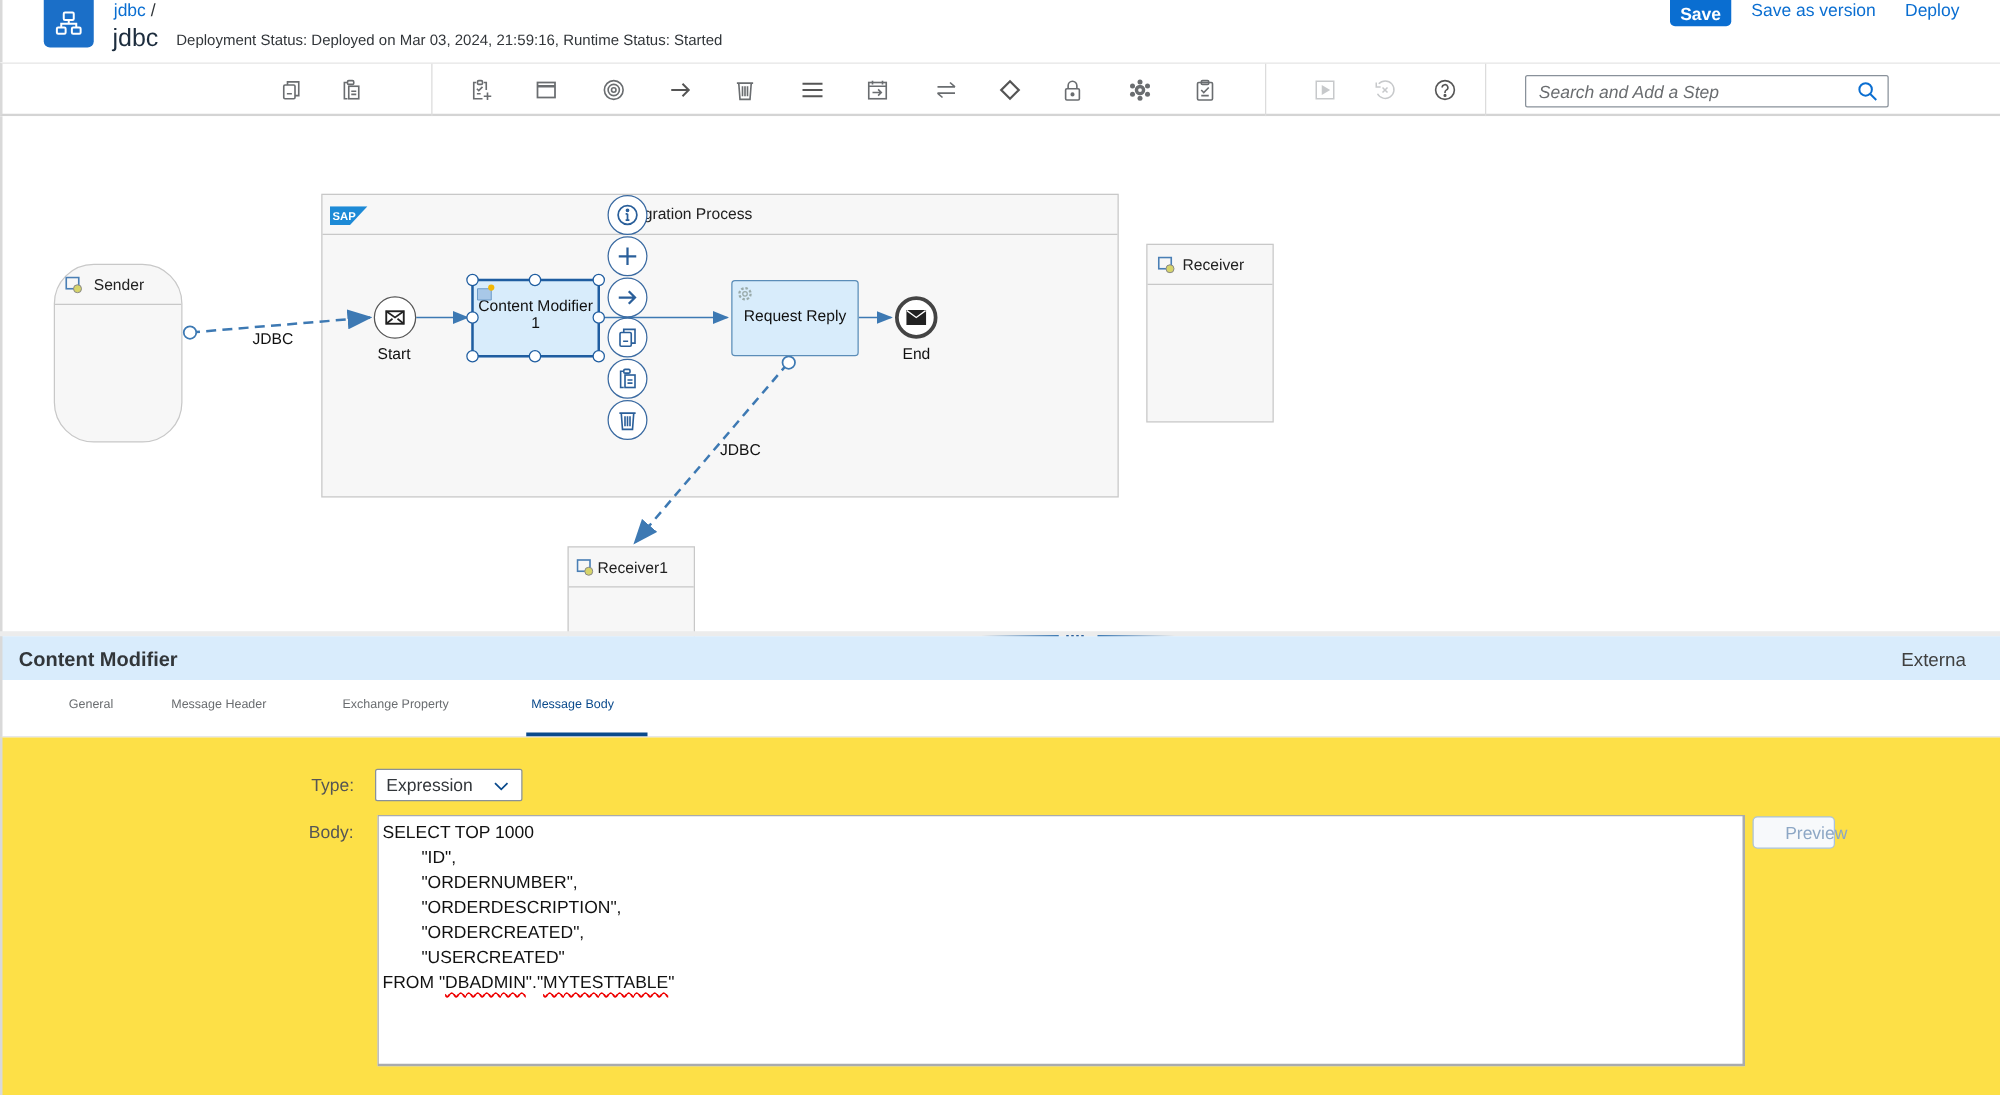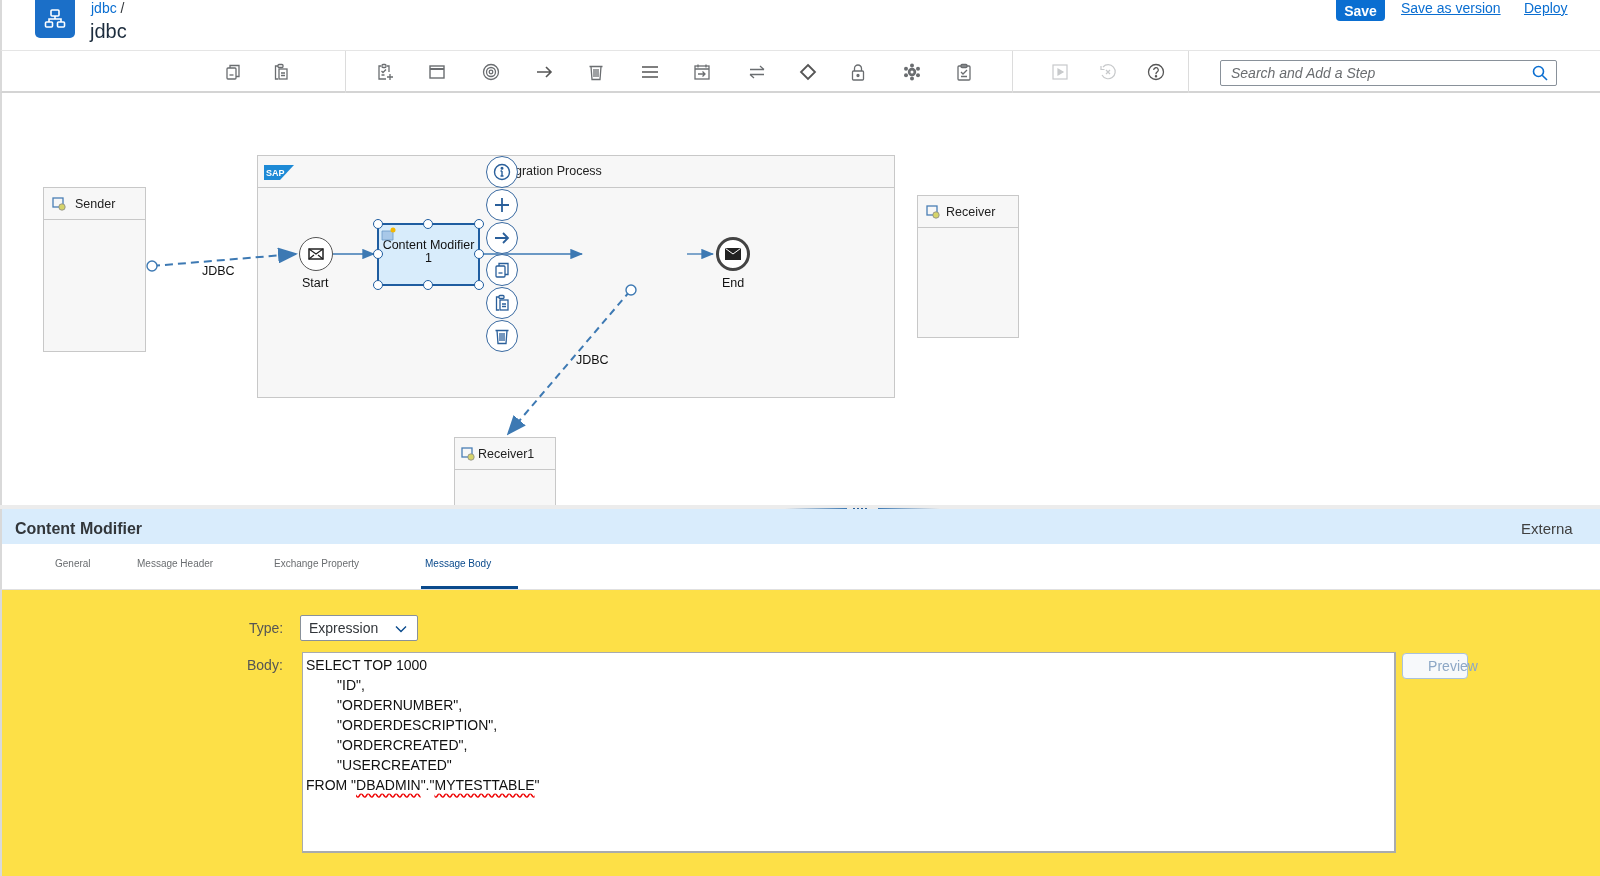--- a/index.html
+++ b/index.html
@@ -7,28 +7,28 @@
   .app { position: relative; width: 1600px; height: 876px; }
 
   
   .header { position: absolute; left: 0; top: 0; width: 1600px; height: 50px; background: #fff; border-left: 2px solid #d9d9d9; }
   .app-icon { position: absolute; left: 33px; top: 0; width: 40px; height: 38px; background: #1b6fc8; border-radius: 0 0 5px 5px; display: flex; align-items: center; justify-content: center; }
   .breadcrumb { position: absolute; left: 89px; top: 0; font-size: 14px; color: #0a6ed1; }
   .breadcrumb .sep { color: #32363a; }
   .title { position: absolute; left: 88px; top: 20px; font-size: 20px; color: #1d2d3e; }
   .deploy-status { position: absolute; left: 139px; top: 25px; font-size: 12px; color: #32363a; }
   .btn-save { position: absolute; left: 1334px; top: 0; width: 49px; height: 21px; background: #0a6ed1; color: #fff; font-weight: bold; font-size: 14px; border-radius: 0 0 4px 4px; display:flex; align-items:center; justify-content:center; }
-  .btn-link { position: absolute; top: 0; font-size: 14px; color: #0a6ed1; line-height: 16px; text-decoration: underline; }
+  .btn-link { position: absolute; top: 0; font-size: 14px; color: #0a6ed1; line-height: 16px; }
 
   
   .toolbar { position: absolute; left: 0; top: 50px; width: 1600px; height: 43px; background: #fff; border-top: 1px solid #e5e5e5; border-bottom: 2px solid #d4d4d4; border-left: 2px solid #d9d9d9; }
   .tb-sep { position: absolute; top: 0; width: 1px; height: 42px; background: #dcdcdc; }
   .tb-icon { position: absolute; top: 11px; width: 20px; height: 20px; display:flex; align-items:center; justify-content:center; }
   .tb-icon svg { width: 18px; height: 18px; }
-  .search { position: absolute; left: 1218px; top: 9px; width: 337px; height: 26px; border: 1px solid #89919a; border-radius: 2px; background: #fff; }
+  .search { position: absolute; left: 1218px; top: 9px; width: 291px; height: 26px; border: 1px solid #89919a; border-radius: 2px; background: #fff; }
   .search input { border: none; outline: none; background: transparent; width: 250px; height: 24px; padding-left: 10px; font-style: italic; font-size: 14px; color: #74777a; font-family: "Liberation Sans", sans-serif; }
   .search input::placeholder { color: #6a6d70; font-style: italic; }
   .search .s-icon { position: absolute; right: 8px; top: 4px; width: 16px; height: 16px; }
 
   
   .canvas { position: absolute; left: 0; top: 93px; width: 1600px; height: 416px; background: #fff; border-left: 2px solid #d9d9d9; overflow: hidden; }
   .pool { position: absolute; background: #f7f7f7; border: 1px solid #c8c8c8; }
   .pool-head { position: absolute; left: 0; top: 0; right: 0; height: 32px; border-bottom: 1px solid #c8c8c8; font-size: 12.5px; color: #222; display:flex; align-items:center; }
   .pool-head .pi { margin-left: 8px; margin-right: 9px; width: 14px; height: 14px; }
   .ip-box { position: absolute; left: 255px; top: 62px; width: 638px; height: 243px; background: #f7f7f7; border: 1px solid #c8c8c8; }
@@ -77,20 +77,21 @@
         <rect x="1.5" y="14" width="7" height="5" rx="1"></rect>
         <rect x="13.5" y="14" width="7" height="5" rx="1"></rect>
         <path d="M11 8 V11 M5 14 V11 H17 V14"></path>
       </svg>
     </div>
     <div class="breadcrumb">
       <span>jdbc</span>
       <span class="sep">/</span>
     </div>
     <div class="title">jdbc</div>
+    <div class="deploy-status">Deployment Status: Deployed on Mar 03, 2024, 21:59:16, Runtime Status: Started</div>
     <div class="btn-save">Save</div>
     <div class="btn-link" style="left:1399px;">Save as version</div>
     <div class="btn-link" style="left:1522px;">Deploy</div>
   </div>
 
   <div class="toolbar">
     <div class="tb-icon" style="left:221px;">
       <svg viewBox="0 0 18 18" fill="none" stroke="#6a6d70" stroke-width="1.3">
           <rect x="3" y="5" width="9" height="11" rx="1"></rect>
           <path d="M6 5V2.5h9v11h-3"></path>
@@ -213,21 +214,21 @@
       <input type="text" placeholder="Search and Add a Step" style="">
       <svg class="s-icon" viewBox="0 0 16 16" fill="none" stroke="#0a6ed1" stroke-width="1.6">
           <circle cx="6.5" cy="6.5" r="5"></circle>
           <path d="M10.2 10.2L15 15"></path>
         </svg>
     </div>
   </div>
 
   <div class="canvas">
 
-    <div class="pool" style="left:41px; top:94px; width:103px; height:165px;">
+    <div class="pool" style="left:41px; top:118px; width:103px; height:143px;border-radius:32px;">
       <div class="pool-head">
         <svg class="pi" viewBox="0 0 14 14">
             <rect x="1" y="1" width="10" height="9" fill="none" stroke="#4a7fb5" stroke-width="1.3"></rect>
             <circle cx="10" cy="10" r="3.2" fill="#d6d46a" stroke="#888" stroke-width=".8"></circle>
           </svg>
         <span>Sender</span>
       </div>
     </div>
 
     <div class="pool" style="left:915px; top:102px; width:102px; height:143px;">
@@ -303,20 +304,27 @@
     </div>
     <div class="handle" style="left:371px; top:126px;"></div>
     <div class="handle" style="left:421px; top:126px;"></div>
     <div class="handle" style="left:472px; top:126px;"></div>
     <div class="handle" style="left:371px; top:156px;"></div>
     <div class="handle" style="left:472px; top:156px;"></div>
     <div class="handle" style="left:371px; top:187px;"></div>
     <div class="handle" style="left:421px; top:187px;"></div>
     <div class="handle" style="left:472px; top:187px;"></div>
 
+    <div class="step" style="left:583px; top:131px; width:102px; height:61px;">
+      <svg style="position:absolute; left:3px; top:3px;" width="14" height="14" viewBox="0 0 14 14">
+          <circle cx="7" cy="7" r="4.5" fill="none" stroke="#9aa" stroke-width="1.8" stroke-dasharray="2,1.5"></circle>
+          <circle cx="7" cy="7" r="1.8" fill="none" stroke="#9aa" stroke-width="1"></circle>
+        </svg>
+      <div style="margin-top:21px;">Request Reply</div>
+    </div>
 
     <div class="event" style="left:714px; top:144px; border:3px solid #444;">
       <svg width="16" height="12" viewBox="0 0 16 12">
           <rect x="0" y="0" width="16" height="12" fill="#222"></rect>
           <path d="M0.5 0.5l7.5 5.5 7.5-5.5" fill="none" stroke="#fff" stroke-width="1"></path>
         </svg>
     </div>
     <div class="evt-label" style="left:720px; top:183px;">End</div>
 
     <div class="ctx-btn" style="top:63px;">

